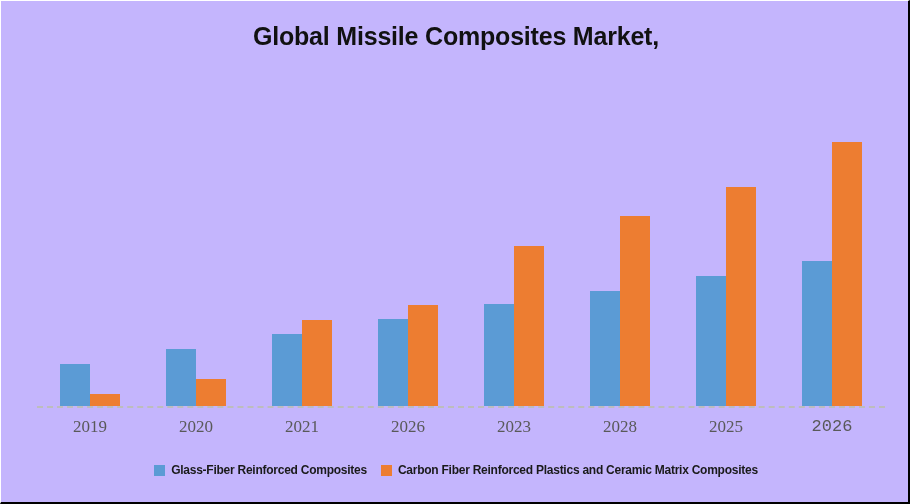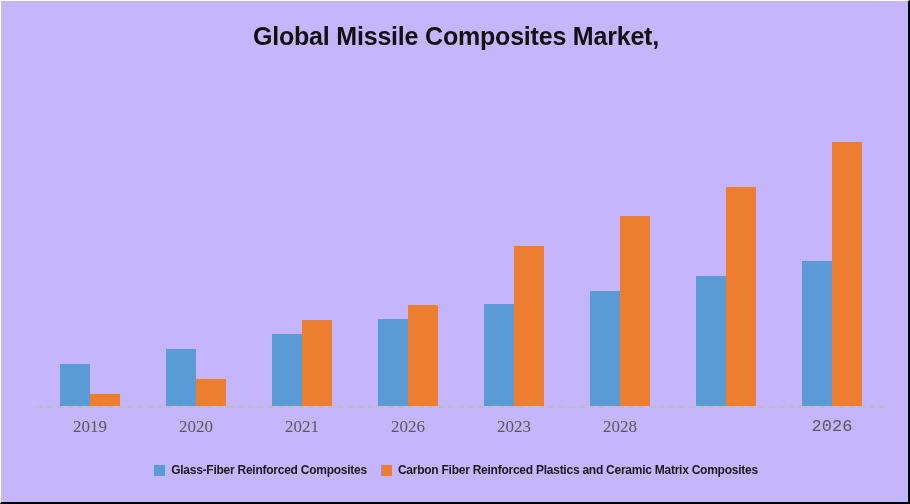--- a/index.html
+++ b/index.html
@@ -152,20 +152,21 @@
     <div class="baseline"></div>
   </div>
 
   <div class="xaxis" id="xaxis">
       <div class="xtick" style="left: 36px;">2019</div>
       <div class="xtick" style="left: 142px;">2020</div>
       <div class="xtick" style="left: 248px; font-family: Liberation Serif, serif;">2021</div>
       <div class="xtick" style="left: 354px;">2026</div>
       <div class="xtick" style="left: 460px;">2023</div>
       <div class="xtick" style="left: 566px;">2028</div>
+      <div class="xtick" style="left: 672px;">2025</div>
       <div class="xtick" style="left: 778px; font-family: Liberation Mono, monospace;">2026</div>
     </div>
 
   <div class="legend" id="legend">
       <div class="legend-item">
         <span class="legend-swatch" style="background: rgb(91, 155, 213);"></span>
         <span class="legend-label">Glass-Fiber Reinforced Composites</span>
       </div>
       <div class="legend-item">
         <span class="legend-swatch" style="background: rgb(237, 125, 49);"></span>

